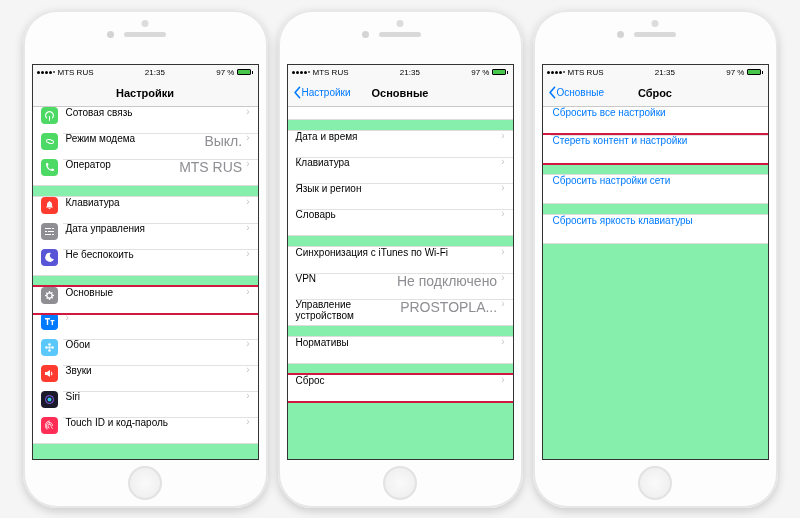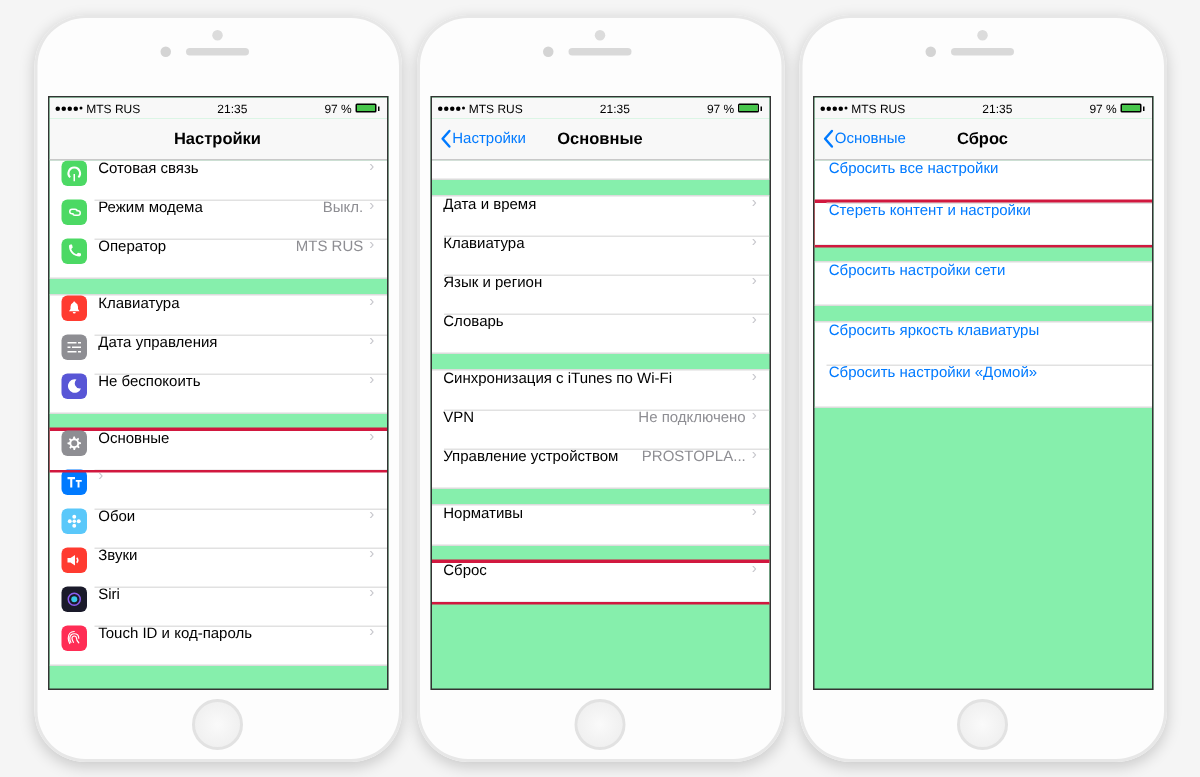--- a/index.html
+++ b/index.html
@@ -122,21 +122,21 @@
   .icn {
     width: 17px; height: 17px;
     border-radius: 4px;
     margin-right: 8px;
     flex-shrink: 0;
     display: flex; align-items: center; justify-content: center;
   }
   .icn svg { width: 11px; height: 11px; fill:#fff; }
   .label { flex: 1; color:#000; }
   .label.link { color:#007aff; }
-  .value { color:#8e8e93; font-size: 10px; margin-right: 4px; }
+  .value { color:#8e8e93; font-size: 14px; margin-right: 4px; }
   .chev { color:#c7c7cc; font-size: 10px; line-height:1; }
   .hilite { box-shadow: 0 0 0 2px #d1183f; position: relative; z-index: 2;}
   
   .row.plain { height:28px; padding-left:10px; }
   .row.plain::before { left:0; }
 </style>
 </head>
 <body>
 
 <div class="phone">
@@ -439,20 +439,17 @@
         </div>
         <div class="group">
           <div class="row plain no-icon">
             <span class="label link">Сбросить настройки сети</span>
           </div>
         </div>
         <div class="group">
           <div class="row plain no-icon">
             <span class="label link">Сбросить яркость клавиатуры</span>
           </div>
-          <div class="row plain no-icon">
-            <span class="label link">Сбросить настройки «Домой»</span>
-          </div>
         </div>
       </div>
   </div>
   <div class="home"></div>
 </div>
 
 </body></html>

